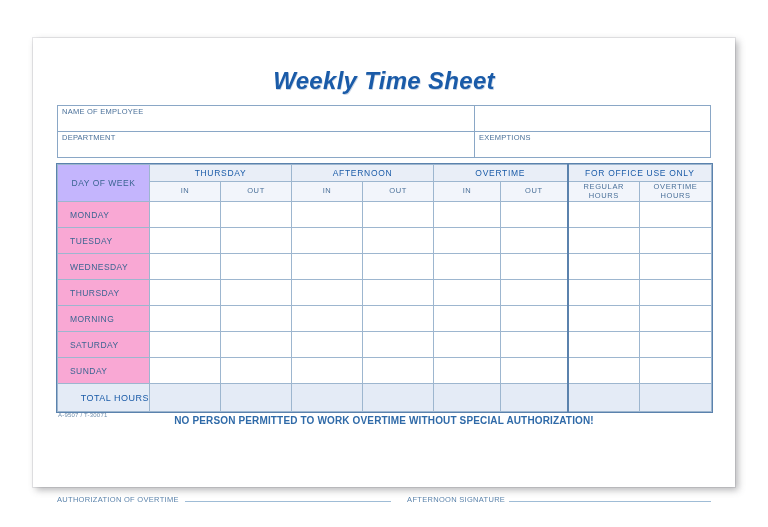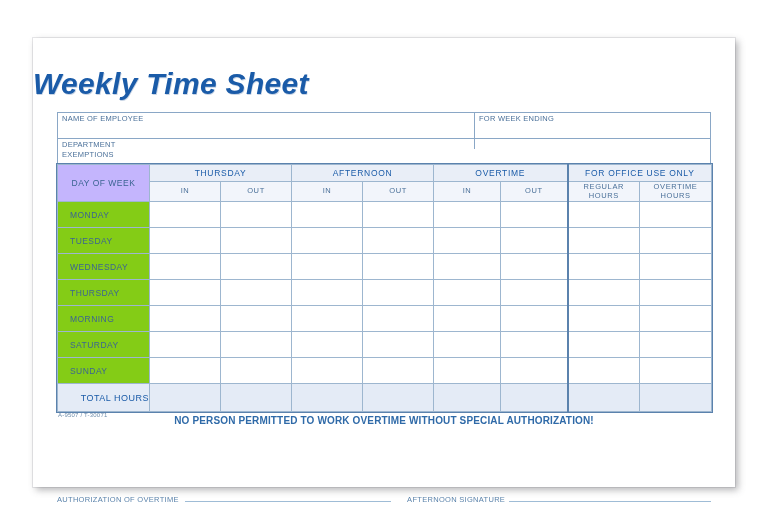--- a/index.html
+++ b/index.html
@@ -22,46 +22,45 @@
     width: 702px;
     height: 449px;
     background: #ffffff;
     box-shadow: 3px 3px 7px rgba(90,90,95,0.45),
                 0 0 0 1px #e8e8ea;
     box-sizing: border-box;
   }
 
   
   .title {
-    text-align: left;
+    text-align: center;
     color: #1a5ba8;
-    font-size: 30px;
+    font-size: 24px;
     font-weight: bold;
     font-style: italic;
     letter-spacing: 0.3px;
     margin-top: 29px;
     text-shadow: 0.6px 0.6px 0 rgba(120,150,190,0.40);
   }
 
   
   .hdr {
     position: absolute;
     left: 24px;
-    top: 74px;
+    top: 67px;
     width: 654px;
     border: 1px solid #8aa7c6;
     box-sizing: border-box;
   }
   .hdr-row {
     display: flex;
     height: 25px;
   }
   .hdr-row + .hdr-row {
     border-top: 1px solid #8aa7c6;
-    flex-direction: column;
   }
   .hdr-cell {
     box-sizing: border-box;
     padding: 2px 0 0 4px;
     font-size: 7.5px;
     color: #4a7099;
     letter-spacing: 0.25px;
     line-height: 1.1;
   }
   .hdr-cell.left  { width: 417px; border-right: 1px solid #8aa7c6; }
@@ -116,21 +115,21 @@
   }
   .office-sep { border-left: 2px solid #5b82ad !important; }
 
   .day-cell {
     height: 26px;
     font-size: 8.5px;
     color: #3c6592;
     letter-spacing: 0.45px;
     padding-left: 12px !important;
     vertical-align: middle;
-    background: #84cc16;
+    background: #f9a8d4;
   }
   .blank-cell { background: #ffffff; }
 
   .total-row td {
     height: 28px;
     background: #e4ebf6;
     text-align: right;
   }
   .total-label {
     font-size: 9px;
@@ -199,21 +198,20 @@
 </head>
 <body>
 
 <div class="page">
 
   <div class="title">Weekly Time Sheet</div>
 
   <div class="hdr">
     <div class="hdr-row">
       <div class="hdr-cell left">NAME OF EMPLOYEE</div>
-      <div class="hdr-cell right">FOR WEEK ENDING</div>
     </div>
     <div class="hdr-row">
       <div class="hdr-cell left">DEPARTMENT</div>
       <div class="hdr-cell right">EXEMPTIONS</div>
     </div>
   </div>
 
   <table class="sheet">
     <colgroup>
       <col style="width:92px">

